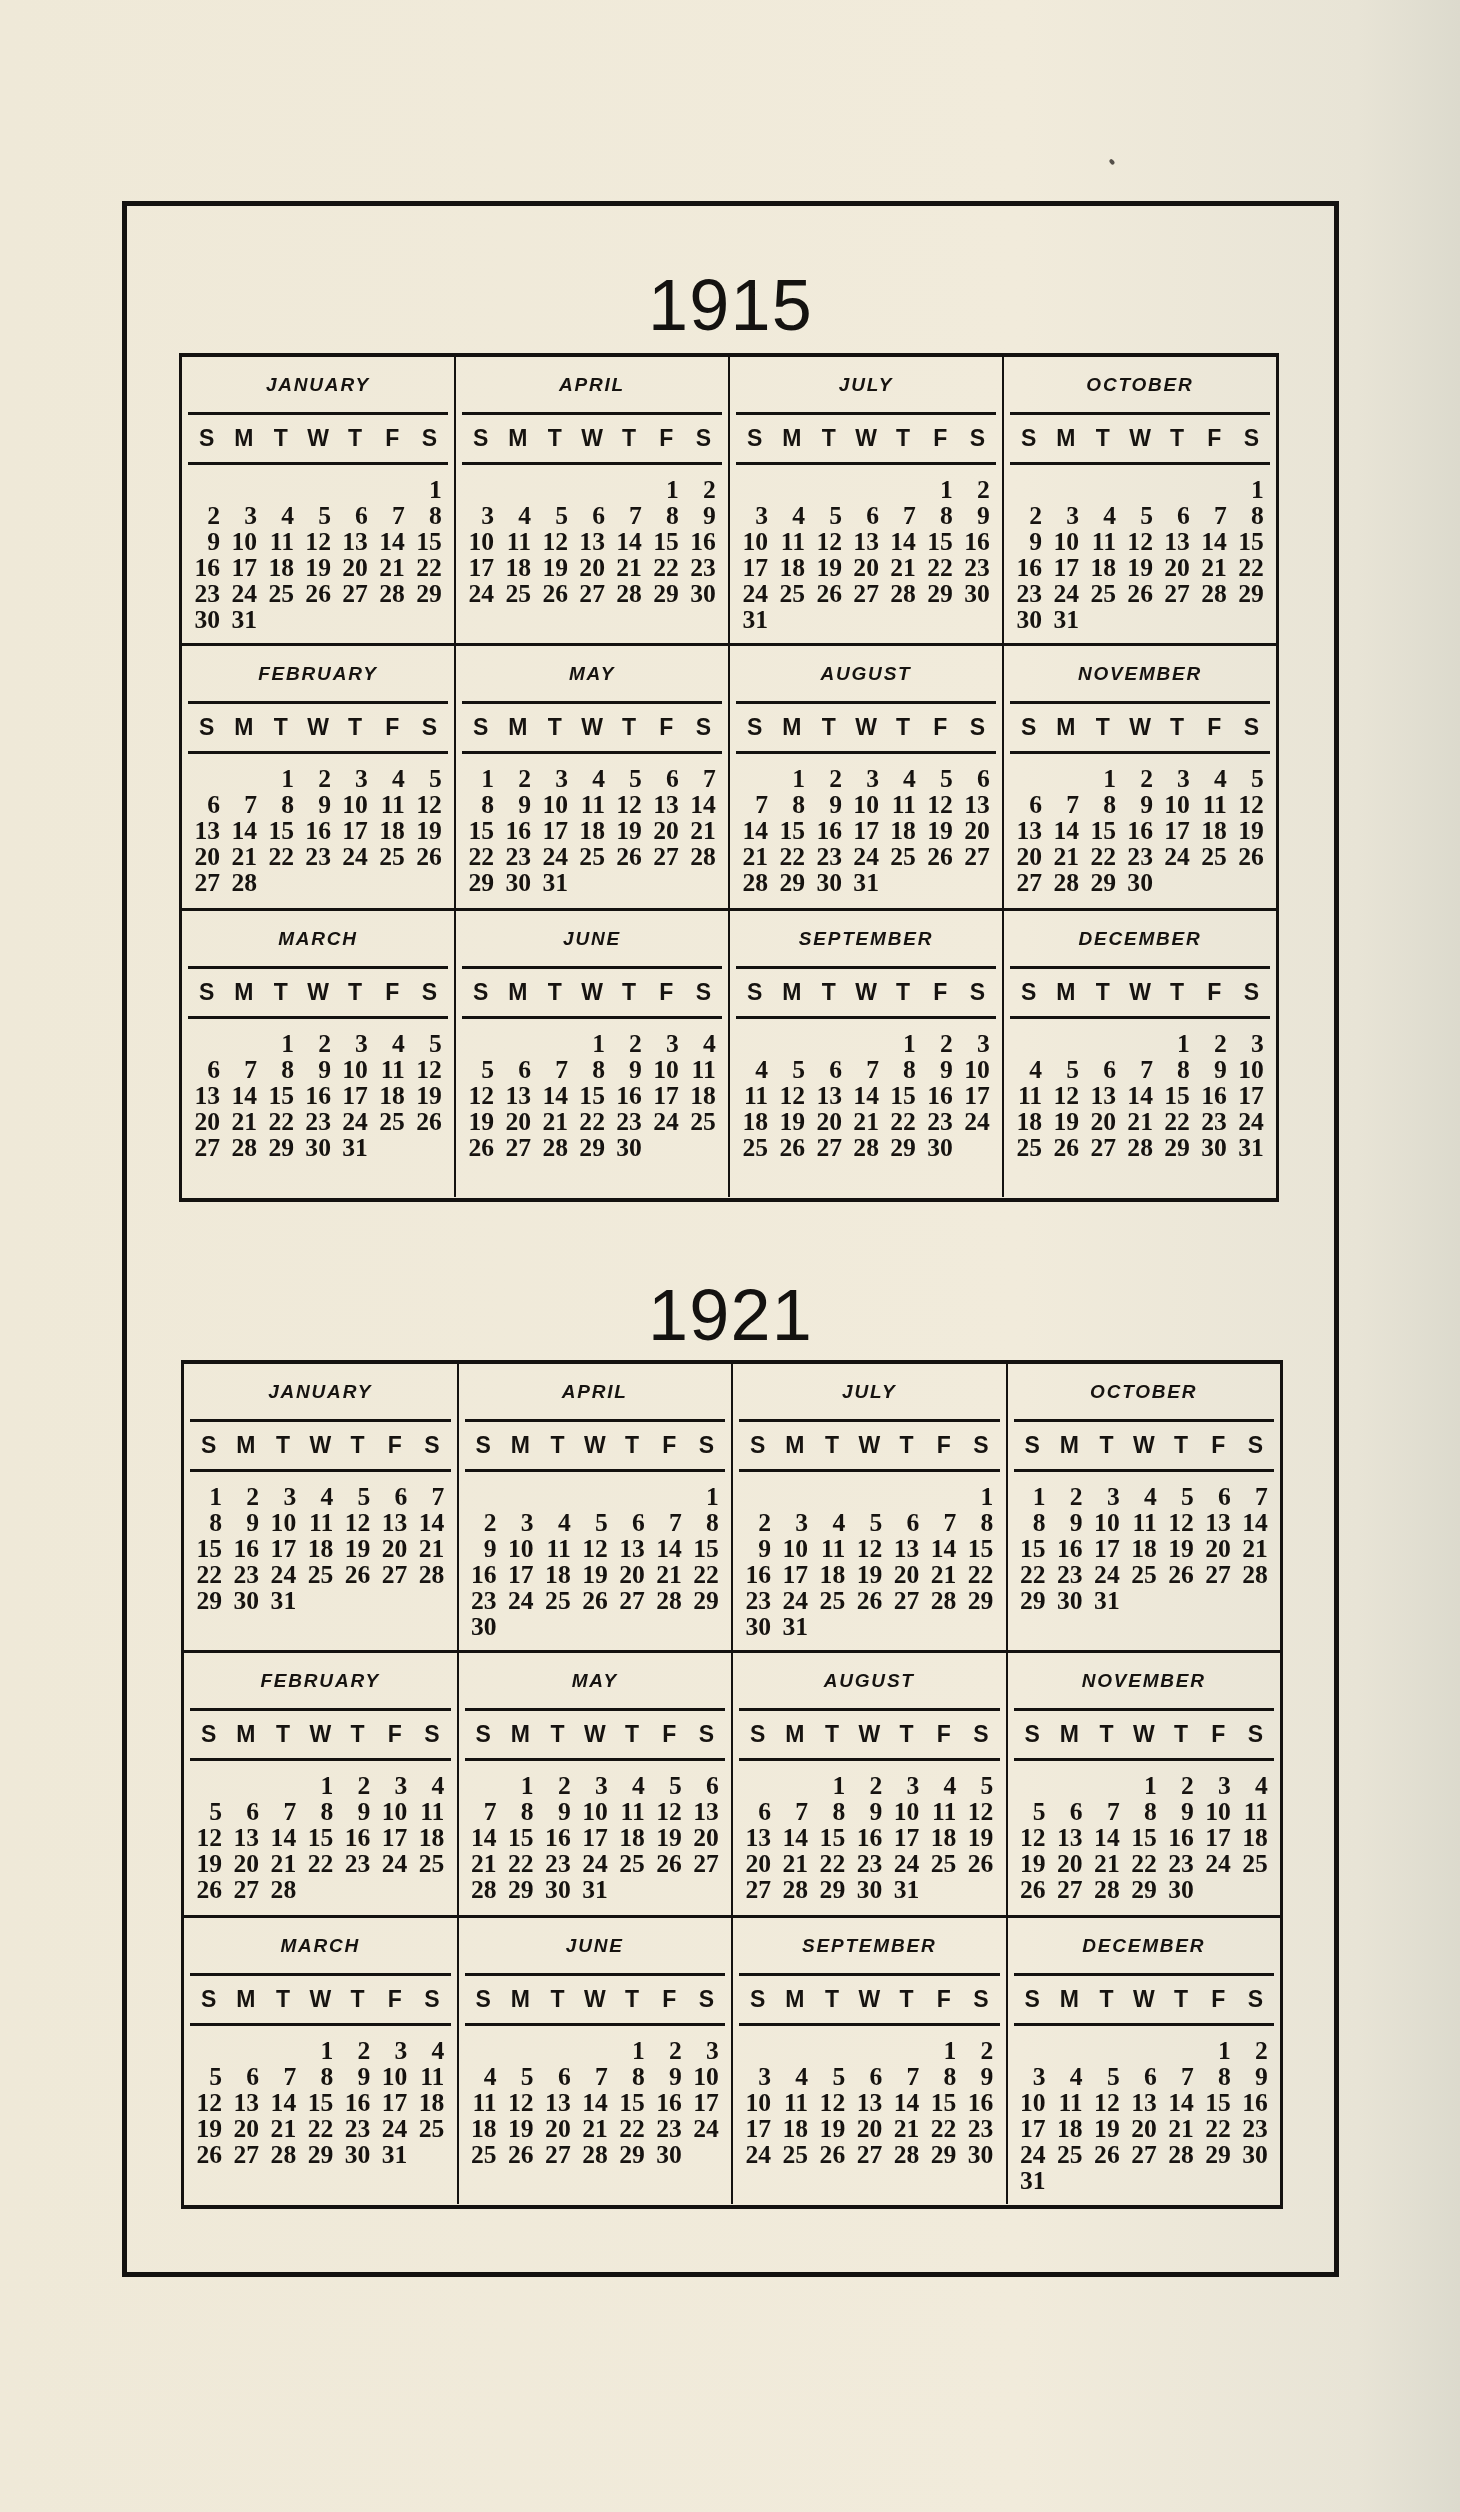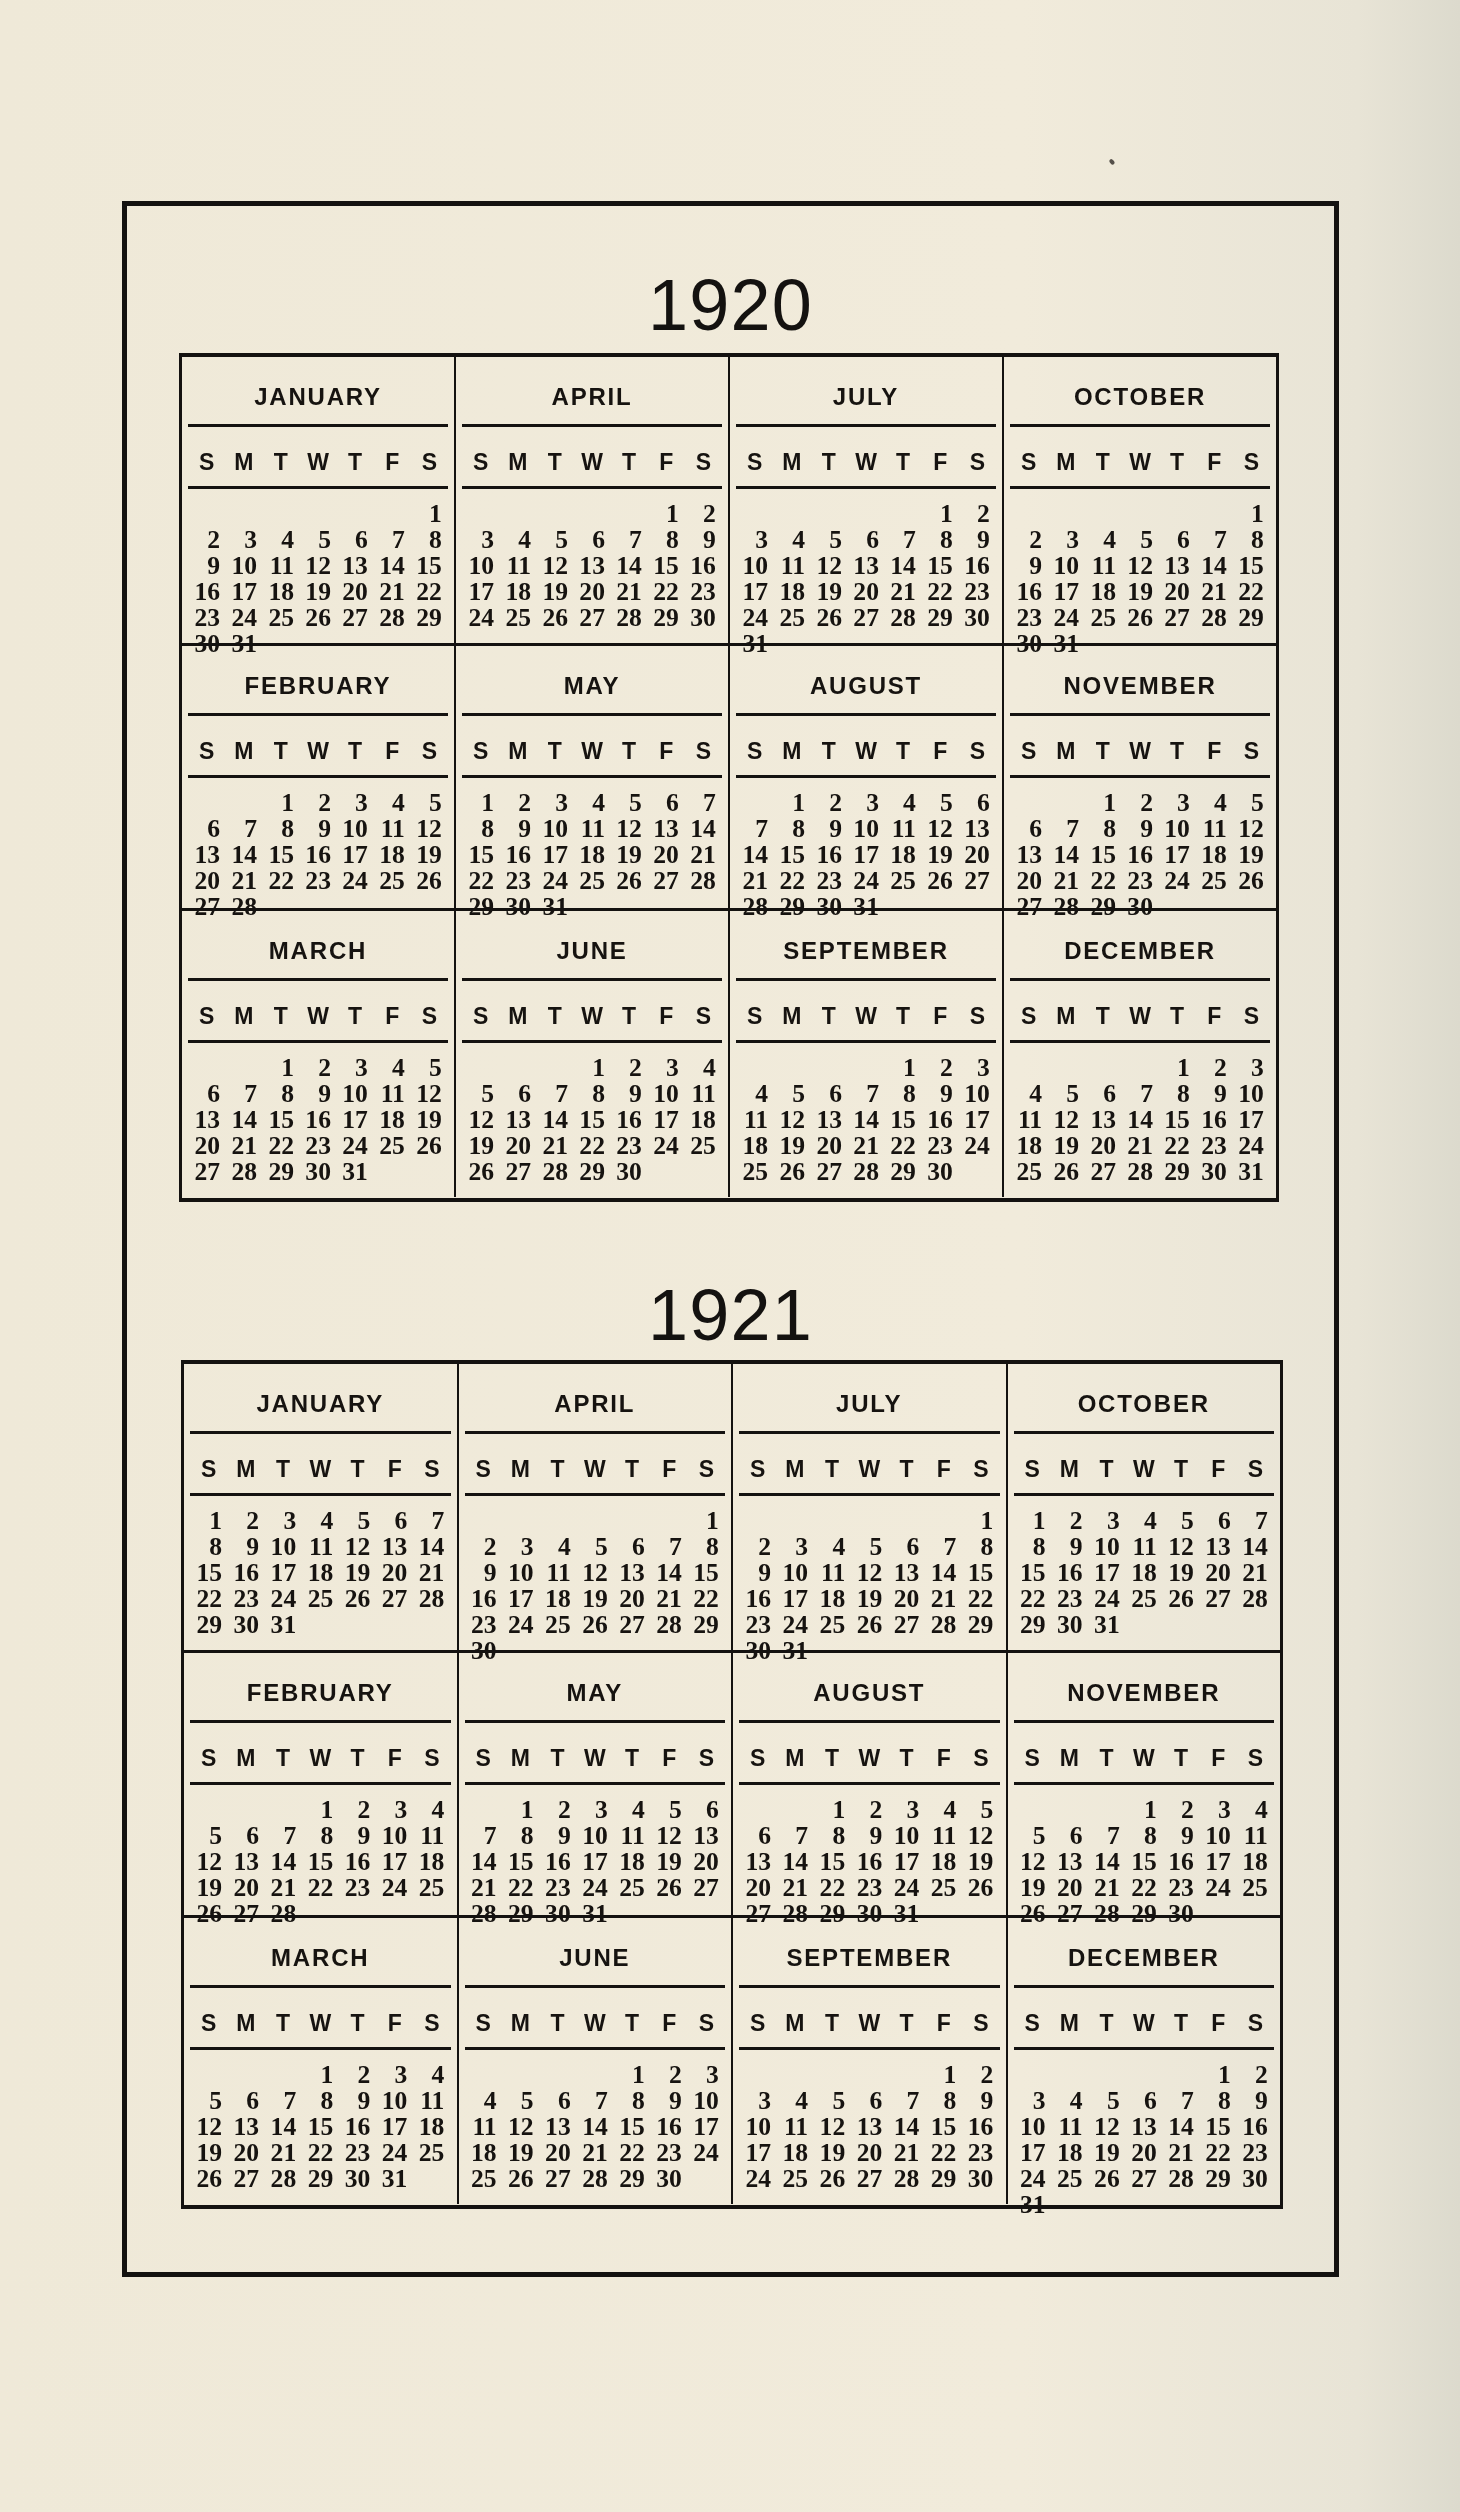--- a/index.html
+++ b/index.html
@@ -23,42 +23,42 @@
     box-sizing:border-box;
   }
   .month-row { position:absolute; left:0; right:0; display:flex; }
   .month-row.sep { border-top:3.7px solid #141210;justify-content:flex-end; }
   .month {
     flex:1; position:relative; box-sizing:border-box;
   }
   .month + .month { border-left:2.4px solid #141210; }
   .month-name {
     height:55px; display:flex; align-items:center; justify-content:center;
-    font-family: "Liberation Sans", sans-serif; font-weight:bold; font-size:24px;
-    letter-spacing:1.8px; border-bottom:3px solid #141210; margin:12px 6px;
+    font-family: "Liberation Sans", sans-serif; font-weight:bold; font-size:19px;
+    letter-spacing:1.8px; border-bottom:3px solid #141210; margin:0 6px;font-style:italic;
   }
   .weekdays {
     display:grid; grid-template-columns:repeat(7, 1fr); height:47px; align-items:center;
     font-family: "Liberation Sans", sans-serif; font-weight:bold; font-size:23px;
     border-bottom:3px solid #141210; margin:0 6px; text-align:center;
   }
   .days {
     display:grid; grid-template-columns:repeat(7, 1fr); margin:12px 7.3px 0 6px;
     font-family: "Liberation Serif", serif; font-weight:bold; font-size:25.6px; line-height:26px;
   }
   .days span { text-align:right; padding-right:4.9px; }
   .stain { position:absolute; width:3.7px; height:6px; background:#55504a; border-radius:50%; transform:rotate(-40deg); }
 </style>
 </head>
 <body>
 
 <div class="outer-border"></div>
 <div class="stain" style="left:1110px;top:159px;"></div>
 
-<div class="year" style="top:269px;">1920</div>
+<div class="year" style="top:269px;">1915</div>
 <div class="cal-table" id="table-0" style="left:179px; top:353px; width:1100px; height:849px;">
     <div class="month-row" style="top: 0px; height: 290px;">
       <div class="month">
         <div class="month-name">JANUARY</div>
         <div class="weekdays">
           <span>S</span>
           <span>M</span>
           <span>T</span>
           <span>W</span>
           <span>T</span>

